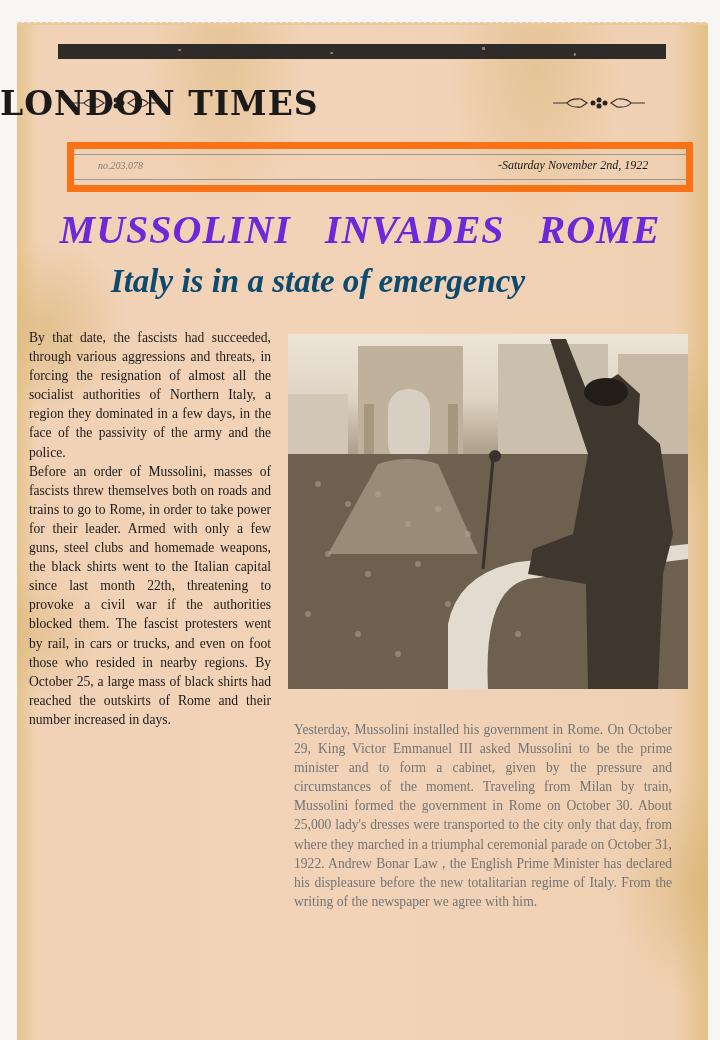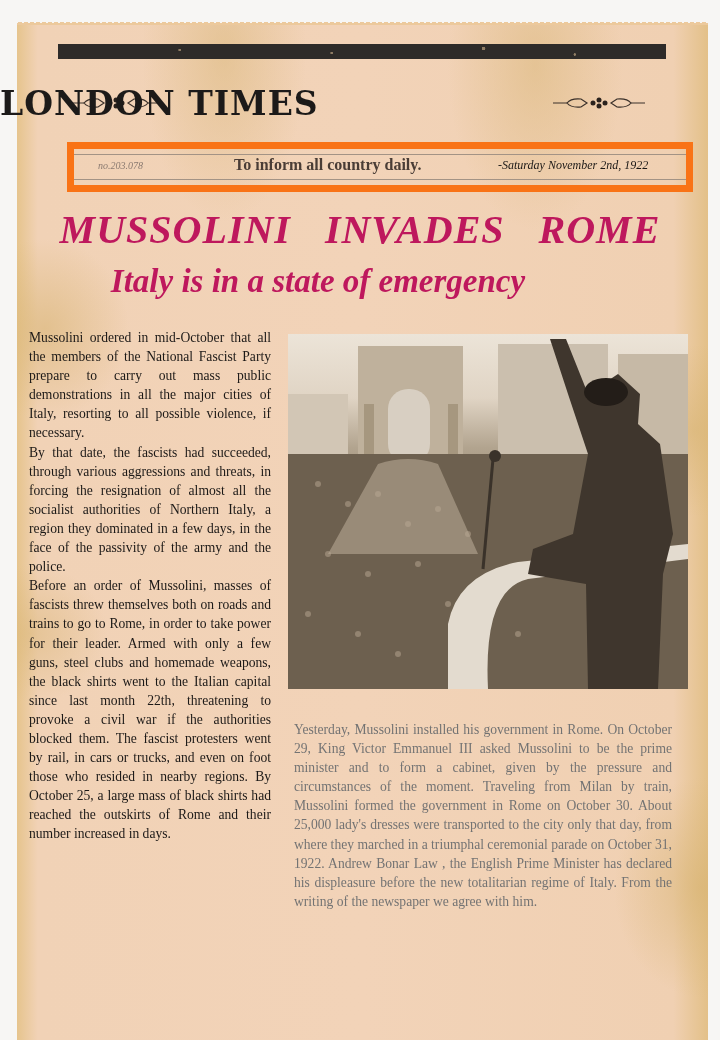--- a/index.html
+++ b/index.html
@@ -54,26 +54,26 @@
     position:absolute; left:24px; top:11px; font-size:10px; font-style:italic; color:#8a7a70;
   }
   .motto {
     position:absolute; left:160px; top:7px; font-size:16px; font-weight:bold; color:#4a3d36;
   }
   .dateline {
     position:absolute; left:424px; top:9px; font-size:12px; font-style:italic; color:#1b1816;
   }
   .headline {
     position:absolute; left:0; width:720px; top:206px; text-align:center;
-    font-size:40px; font-style:italic; font-weight:bold; color:#be185d; letter-spacing:1px;
+    font-size:40px; font-style:italic; font-weight:bold; color:#6d28d9; letter-spacing:1px;
     word-spacing:6px;
   }
   .subhead {
     position:absolute; left:0; width:636px; top:263px; text-align:center;
-    font-size:33px; font-style:italic; font-weight:bold; color:#be185d;
+    font-size:33px; font-style:italic; font-weight:bold; color:#0c4a6e;
   }
   .col-left {
     position:absolute; left:29px; top:328px; width:242px;
     font-size:13.6px; line-height:19.1px; text-align:justify; color:#1c1917;
   }
   .col-left p, .col-right p { margin:0; }
   .photo {
     position:absolute; left:288px; top:334px; width:400px; height:355px;
     overflow:hidden;
     background:
@@ -111,29 +111,27 @@
     <circle cx="46" cy="4" r="2.5" fill="#2a221d"></circle>
   <circle cx="46" cy="10" r="2.5" fill="#2a221d"></circle>
     <circle cx="52" cy="7" r="2.5" fill="#2a221d"></circle>
   <path d="M78 7 Q74 2 64 3 L58 7 L64 11 Q74 12 78 7 Z" fill="none" stroke="#3a302a" stroke-width="1.2"></path>
   <line x1="78" y1="7" x2="92" y2="7" stroke="#3a302a" stroke-width="1"></line>
 </svg>
 
 <div class="infobox">
   <div class="inner"></div>
   <span class="issue-no">no.203.078</span>
-  <span class="motto">To inform all country daily.</span>
   <span class="dateline">-Saturday November 2nd, 1922</span>
 </div>
 
 <div class="headline" style="white-space:pre;">MUSSOLINI  INVADES  ROME</div>
 <div class="subhead">Italy is in a state of emergency</div>
 
 <div class="col-left">
-  <p>Mussolini ordered in mid-October that all the members of the National Fascist Party prepare to carry out mass public demonstrations in all the major cities of Italy, resorting to all possible violence, if necessary.</p>
   <p>By that date, the fascists had succeeded, through various aggressions and threats, in forcing the resignation of almost all the socialist authorities of Northern Italy, a region they dominated in a few days, in the face of the passivity of the army and the police.</p>
   <p>Before an order of Mussolini, masses of fascists threw themselves both on roads and trains to go to Rome, in order to take power for their leader. Armed with only a few guns, steel clubs and homemade weapons, the black shirts went to the Italian capital since last month 22th, threatening to provoke a civil war if the authorities blocked them. The fascist protesters went by rail, in cars or trucks, and even on foot those who resided in nearby regions. By October 25, a large mass of black shirts had reached the outskirts of Rome and their number increased in days.</p>
 </div>
 
 <div class="photo">
   <svg width="400" height="355" viewBox="0 0 400 355">
 
     <rect x="210" y="10" width="110" height="110" fill="#cbbfae"></rect>
     <rect x="330" y="20" width="70" height="100" fill="#c6b9a6"></rect>
     <rect x="0" y="60" width="60" height="70" fill="#d2c6b5"></rect>

